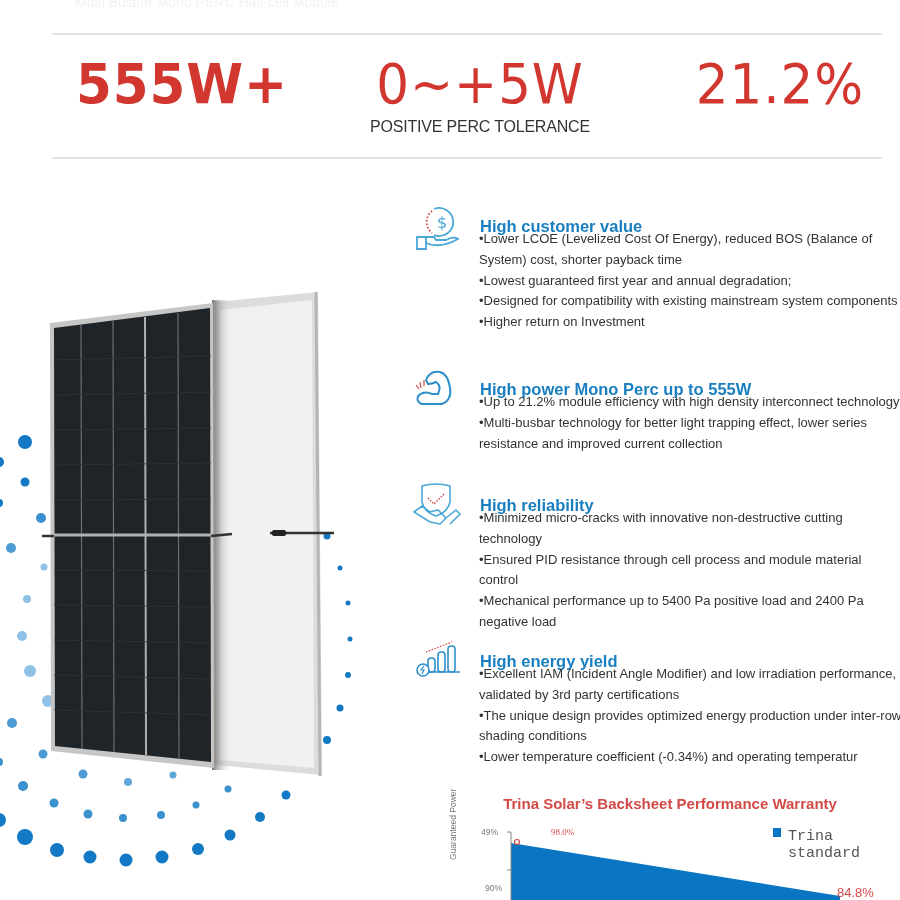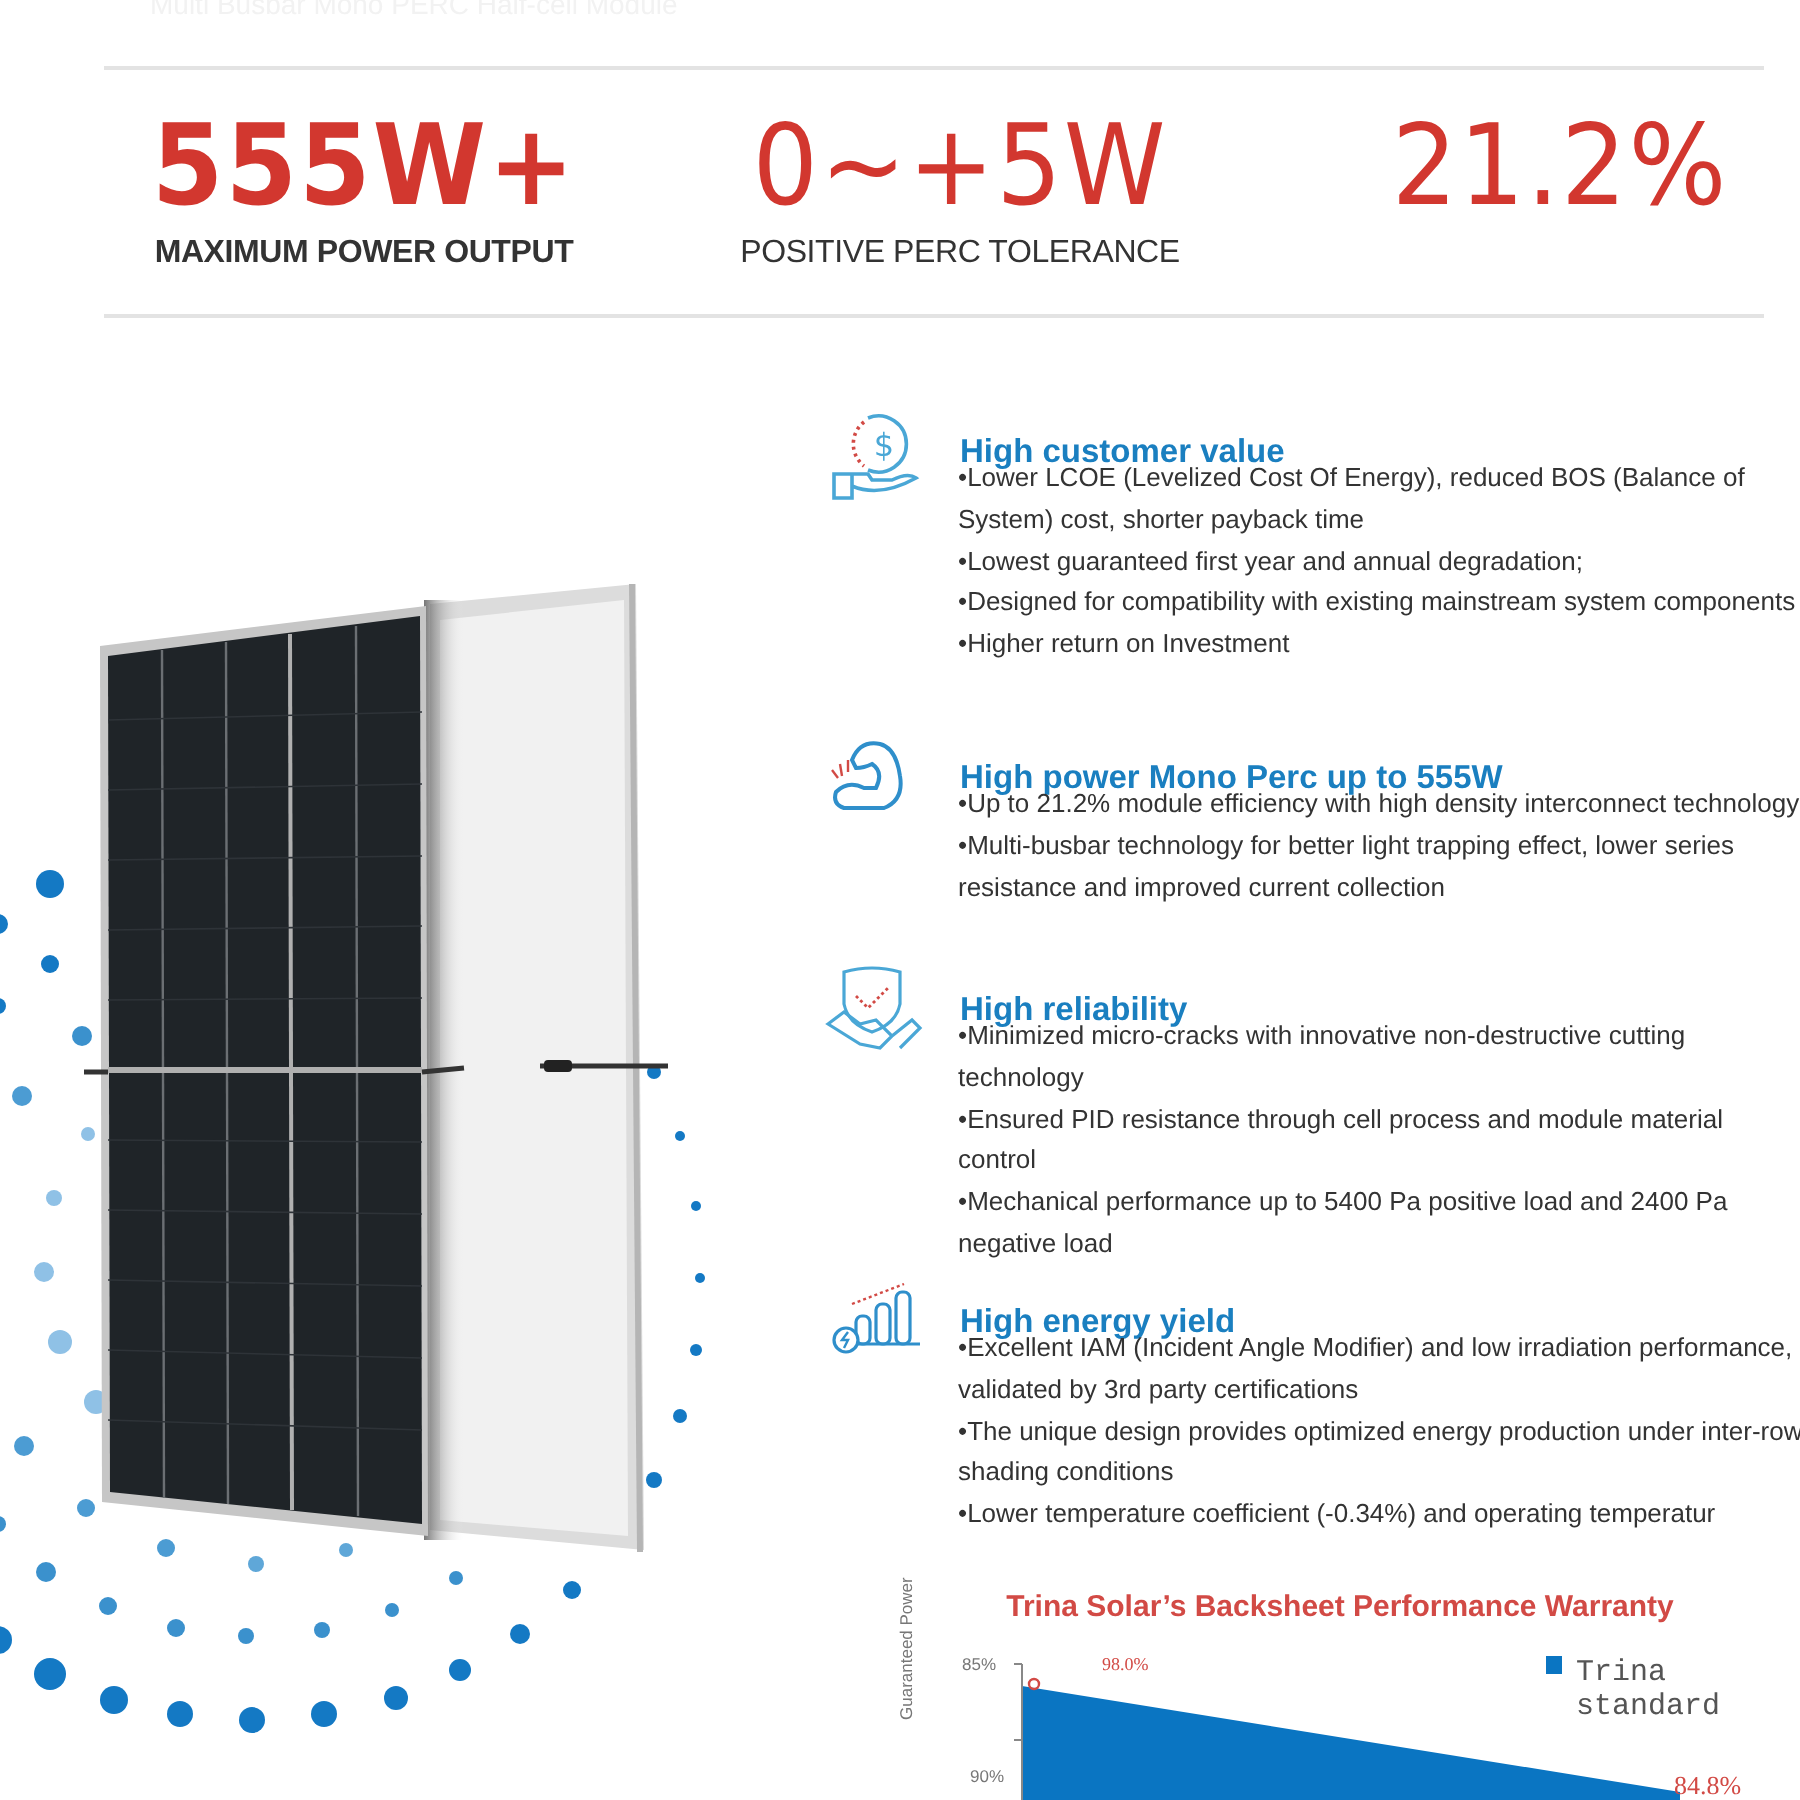--- a/index.html
+++ b/index.html
@@ -41,33 +41,32 @@
   .chart-title {
     position: absolute; left: 470px; top: 795px; width: 400px; text-align: center;
     font-family: "Liberation Sans", sans-serif; font-weight: bold;
     font-size: 15px; color: #d24a45;
   }
   .tick { position: absolute; font-size: 8.5px; color: #777; font-family: "Liberation Sans", sans-serif; }
   .ann { position: absolute; font-size: 9px; color: #d24a45; font-family: Liberation Serif, serif; margin-left: 36px; }
   .legend { position: absolute; left: 773px; top: 828px; font-size: 15px; color: #555; display:flex; align-items:flex-start; gap:7px;font-family:Liberation Mono, monospace; }
   .legend .sw { width: 9px; height: 9px; background: #0a75c2; display:inline-block; }
   .ylabel { position: absolute; left: 448px; top: 860px; font-size: 8.5px; color: #777; transform: rotate(-90deg); transform-origin: left top; white-space: nowrap; }
-  .endval { position: absolute; left: 837px; top: 885px; font-size: 13px; color: #d24a45; font-family: Liberation Serif, serif; }
+  .endval { position: absolute; left: 837px; top: 885px; font-size: 13px; color: #d24a45; }
   .top-cut { position:absolute; left:75px; top:-6px; font-size:14px; color:#f2f2f2; }
 </style>
 </head>
 <body>
 
 <div class="top-cut">Multi Busbar Mono PERC Half-cell Module</div>
 
 <div class="hr" style="top:33px;"></div>
 
 <div class="stat" style="left:62px; width:240px;font-weight:bold;">
   <span class="big">555W+</span>
-  <span class="lbl">MAXIMUM POWER OUTPUT</span>
 </div>
 <div class="stat" style="left:355px; width:250px;">
   <span class="big">0~+5W</span>
   <span class="lbl">POSITIVE PERC TOLERANCE</span>
 </div>
 <div class="stat" style="left:665px; width:230px;">
   <span class="big">21.2%</span>
 </div>
 
 <div class="hr" style="top:157px;"></div>
@@ -222,21 +221,21 @@
 </div>
 
 <div class="chart-title">Trina Solar’s Backsheet Performance Warranty</div>
 <svg style="position:absolute; left:0; top:0;" width="900" height="900">
   <polygon points="511,843 840,896 840,900 511,900" fill="#0a75c2"></polygon>
   <line x1="511" y1="832" x2="511" y2="900" stroke="#888" stroke-width="1"></line>
   <line x1="507" y1="832" x2="511" y2="832" stroke="#888"></line>
   <line x1="507" y1="870" x2="511" y2="870" stroke="#888"></line>
   <circle cx="517" cy="842" r="2.5" fill="none" stroke="#d24a45" stroke-width="1.2"></circle>
 </svg>
-<div class="tick" style="left:481px; top:827px;">85%</div>
+<div class="tick" style="left:481px; top:827px;">49%</div>
 <div class="tick" style="left:485px; top:883px;">90%</div>
 <div class="ann" style="left:515px; top:827px;">98.0%</div>
 <div class="ylabel">Guaranteed Power</div>
 <div class="legend">
   <span class="sw"></span>
   <span>Trina standard</span>
 </div>
 <div class="endval">84.8%</div>
 
 </body></html>

